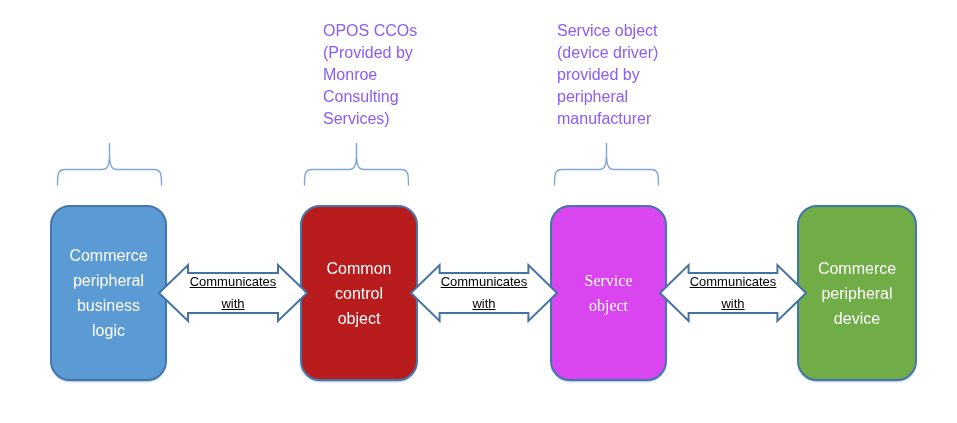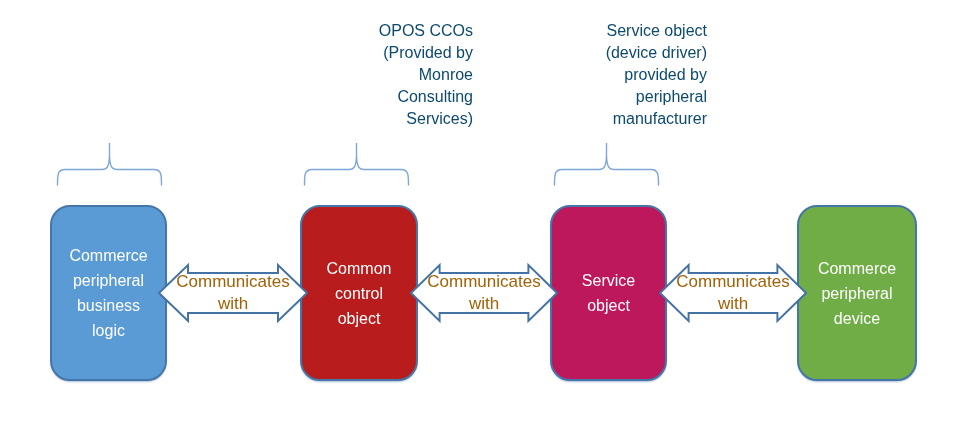--- a/index.html
+++ b/index.html
@@ -7,59 +7,59 @@
     position:relative;
     width:957px;height:423px;
     background:#ffffff;
     font-family:"Liberation Sans", sans-serif;
     overflow:hidden;
   }
   .annotation{
     position:absolute;
     font-size:16px;
     line-height:22px;
-    color:#0c4a6e;
+    color:#8b5cf6;
     white-space:pre-line;
-    text-align:right;
   }
   .brace{position:absolute;}
   .node{
     position:absolute;
     top:205px;height:176px;
     border:2.5px solid #4576a9;
     border-radius:20px;
     box-sizing:border-box;
     display:flex;align-items:center;justify-content:center;
     text-align:center;
     color:#ffffff;
     font-size:16px;line-height:25px;
     white-space:pre-line;
     box-shadow:0 2px 2px -1px rgba(65,113,156,0.45);
     z-index:1;
   }
   .node-blue  {background:#5b9bd5;}
   .node-orange{background:#b91c1c;}
-  .node-gray  {background:#be185d;}
+  .node-gray  {background:#d946ef;font-family:Liberation Serif, serif;}
   .node-green {background:#70ad47;}
   .connector{
     position:absolute;
     top:261px;height:64px;
     z-index:2;
   }
   .connector svg{display:block;width:100%;height:100%;}
   .connector-label{
     position:absolute;
     top:261px;height:64px;
     display:flex;align-items:center;justify-content:center;
     text-align:center;
-    font-size:17px;line-height:22px;
-    color:#a16207;
+    font-size:13px;line-height:22px;
+    color:#000000;
     white-space:pre-line;
     z-index:3;
     pointer-events:none;
+    text-decoration:underline;
   }
 </style>
 </head>
 <body>
 
 <div class="canvas">
 
   <div class="annotation" style="left:323px;top:20px;width:150px;">OPOS CCOs
 (Provided by
 Monroe

